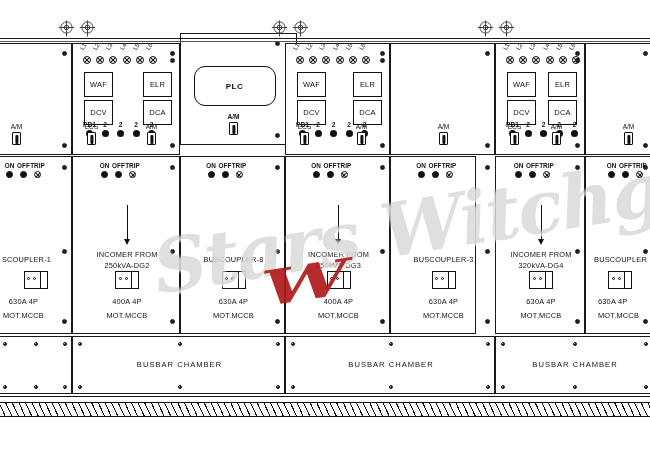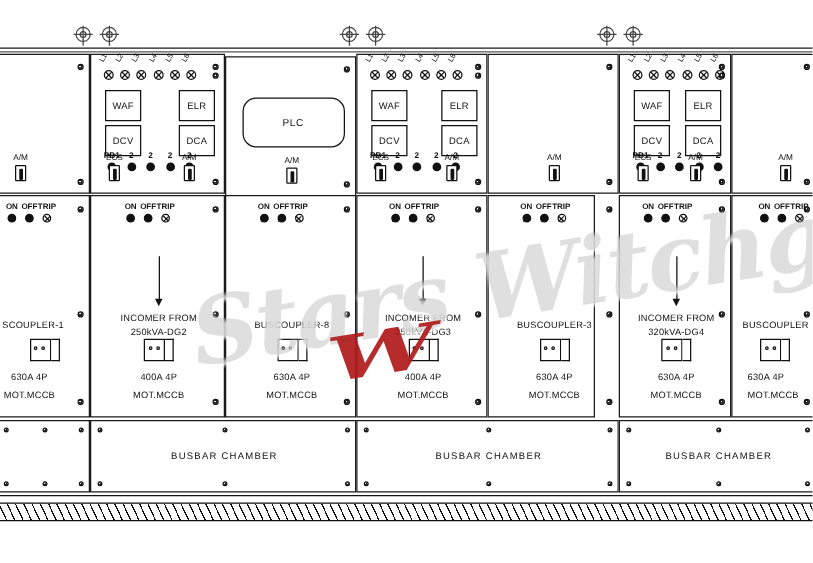--- a/index.html
+++ b/index.html
@@ -324,21 +324,21 @@
         </div>
         <div class="mccb" style="left:42px;top:114px;">
           <div class="body"></div>
           <div class="tab"></div>
           <div class="d1"></div>
           <div class="d2"></div>
         </div>
         <div class="ftxt" style="left:0px;top:140px;width:108px;text-align:center;">400A  4P</div>
         <div class="ftxt" style="left:0px;top:154px;width:108px;text-align:center;">MOT.MCCB</div>
       </div>
-      <div class="cell" style="left:180px;top:45px;width:105px;height:112px;position:absolute;">
+      <div class="cell" style="left:180px;top:33px;width:117px;height:112px;position:absolute;font-weight:bold;">
         <div class="screw" style="left:94px;top:7px;"></div>
         <div class="screw" style="left:94px;top:99px;"></div>
         <div class="plc" style="left:12.5px;top:32px;width:80px;height:38px;">PLC</div>
         <div class="sel" style="left:48px;top:88px;">
           <div class="slbl">A/M</div>
         </div>
       </div>
       <div class="cell" style="left:180px;top:156px;width:105px;height:178px;position:absolute;">
         <div class="screw" style="left:94px;top:8px;"></div>
         <div class="screw" style="left:94px;top:162px;"></div>

